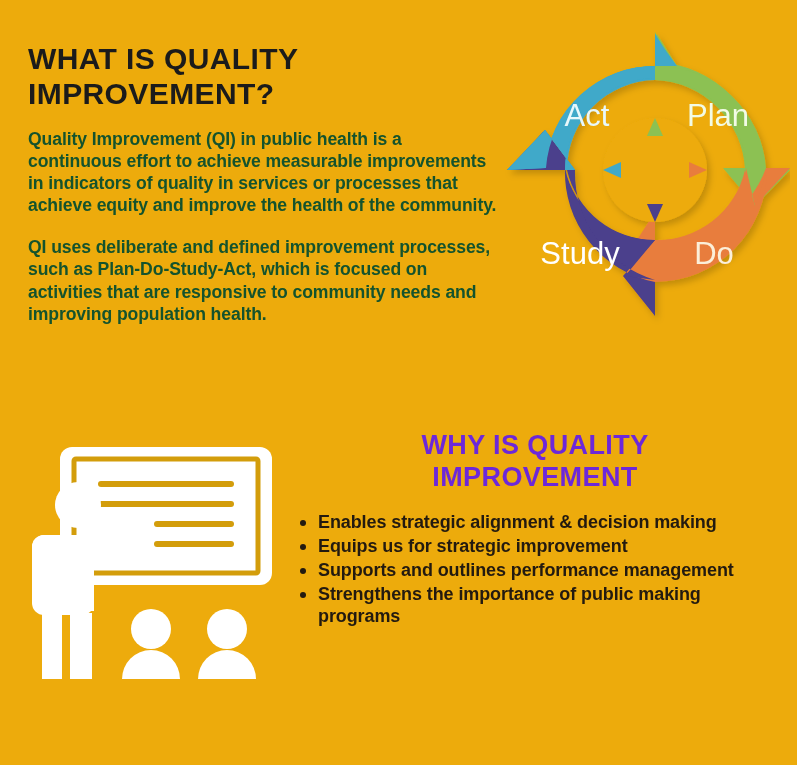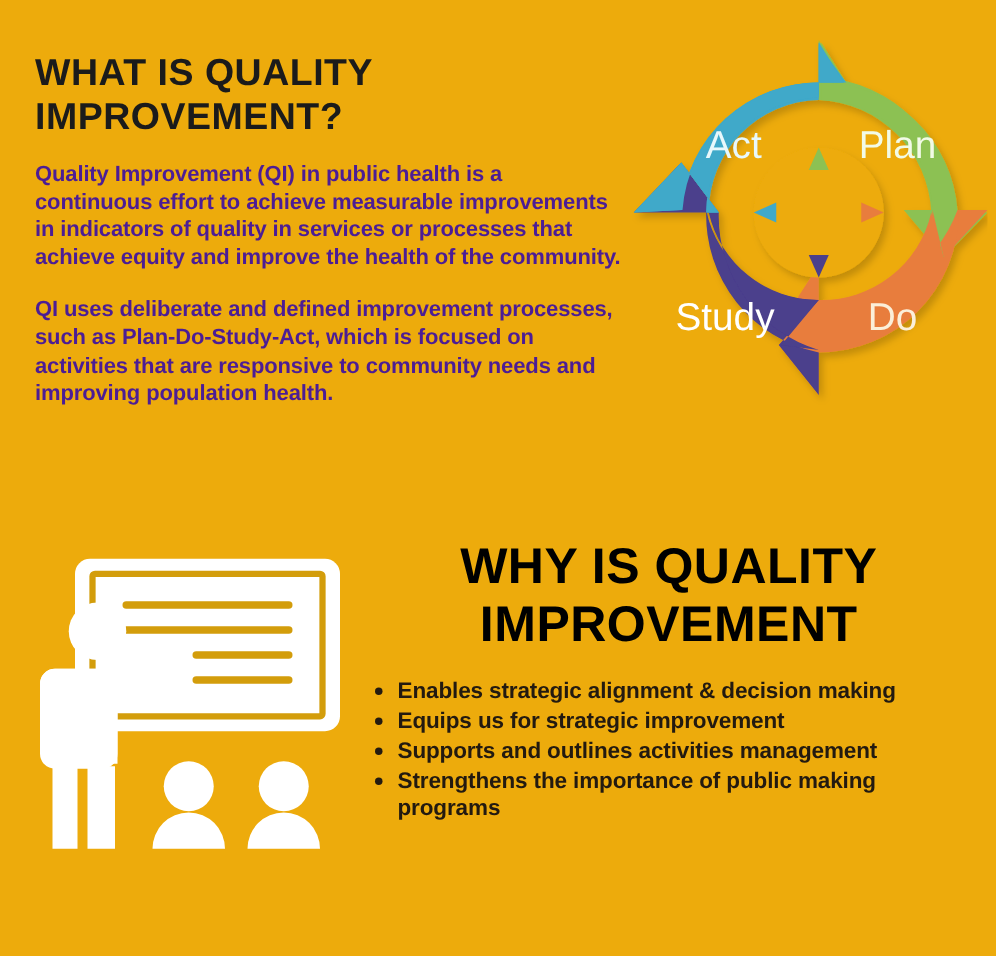--- a/index.html
+++ b/index.html
@@ -33,21 +33,21 @@
     font-weight: bold;
     color: #1B1B1B;
     letter-spacing: 0.4px;
     line-height: 1.16;
     margin: 0 0 16px 0;
     text-transform: uppercase;
   }
   .body-paragraph {
     font-size: 17.6px;
     font-weight: bold;
-    color: #4c1d95;
+    color: #14532d;
     line-height: 1.26;
     letter-spacing: -0.1px;
     margin: 0 0 20px 0;
   }
   .body-paragraph:last-child {
     margin-bottom: 0;
   }
 
   
   .pdsa-wheel {
@@ -69,23 +69,23 @@
   }
 
   
   .section-why {
     position: absolute;
     left: 292px;
     top: 430px;
     width: 486px;
   }
   .heading-secondary {
-    font-size: 40px;
-    font-weight: bold;
-    color: #000000;
+    font-size: 27px;
+    font-weight: bold;
+    color: #6d28d9;
     letter-spacing: 0.4px;
     line-height: 1.18;
     text-align: center;
     margin: 0 0 18px 0;
     text-transform: uppercase;
   }
   .benefit-list {
     list-style: none;
     margin: 0;
     padding: 0;
@@ -212,18 +212,18 @@
       <circle cx="199" cy="186" r="20" fill="#FFFFFF"></circle>
       <path d="M 170 236 A 29 29 0 0 1 228 236 Z" fill="#FFFFFF"></path>
     </svg>
   </div>
 
   <div class="section-why">
     <h2 class="heading-secondary"><span>WHY IS QUALITY</span><br><span>IMPROVEMENT</span><br></h2>
     <ul class="benefit-list">
       <li class="benefit-item">Enables strategic alignment &amp; decision making</li>
       <li class="benefit-item">Equips us for strategic improvement</li>
-      <li class="benefit-item">Supports and outlines activities management</li>
+      <li class="benefit-item">Supports and outlines performance management</li>
       <li class="benefit-item">Strengthens the importance of public making programs</li>
     </ul>
   </div>
 
 </div>
 
 </body></html>

